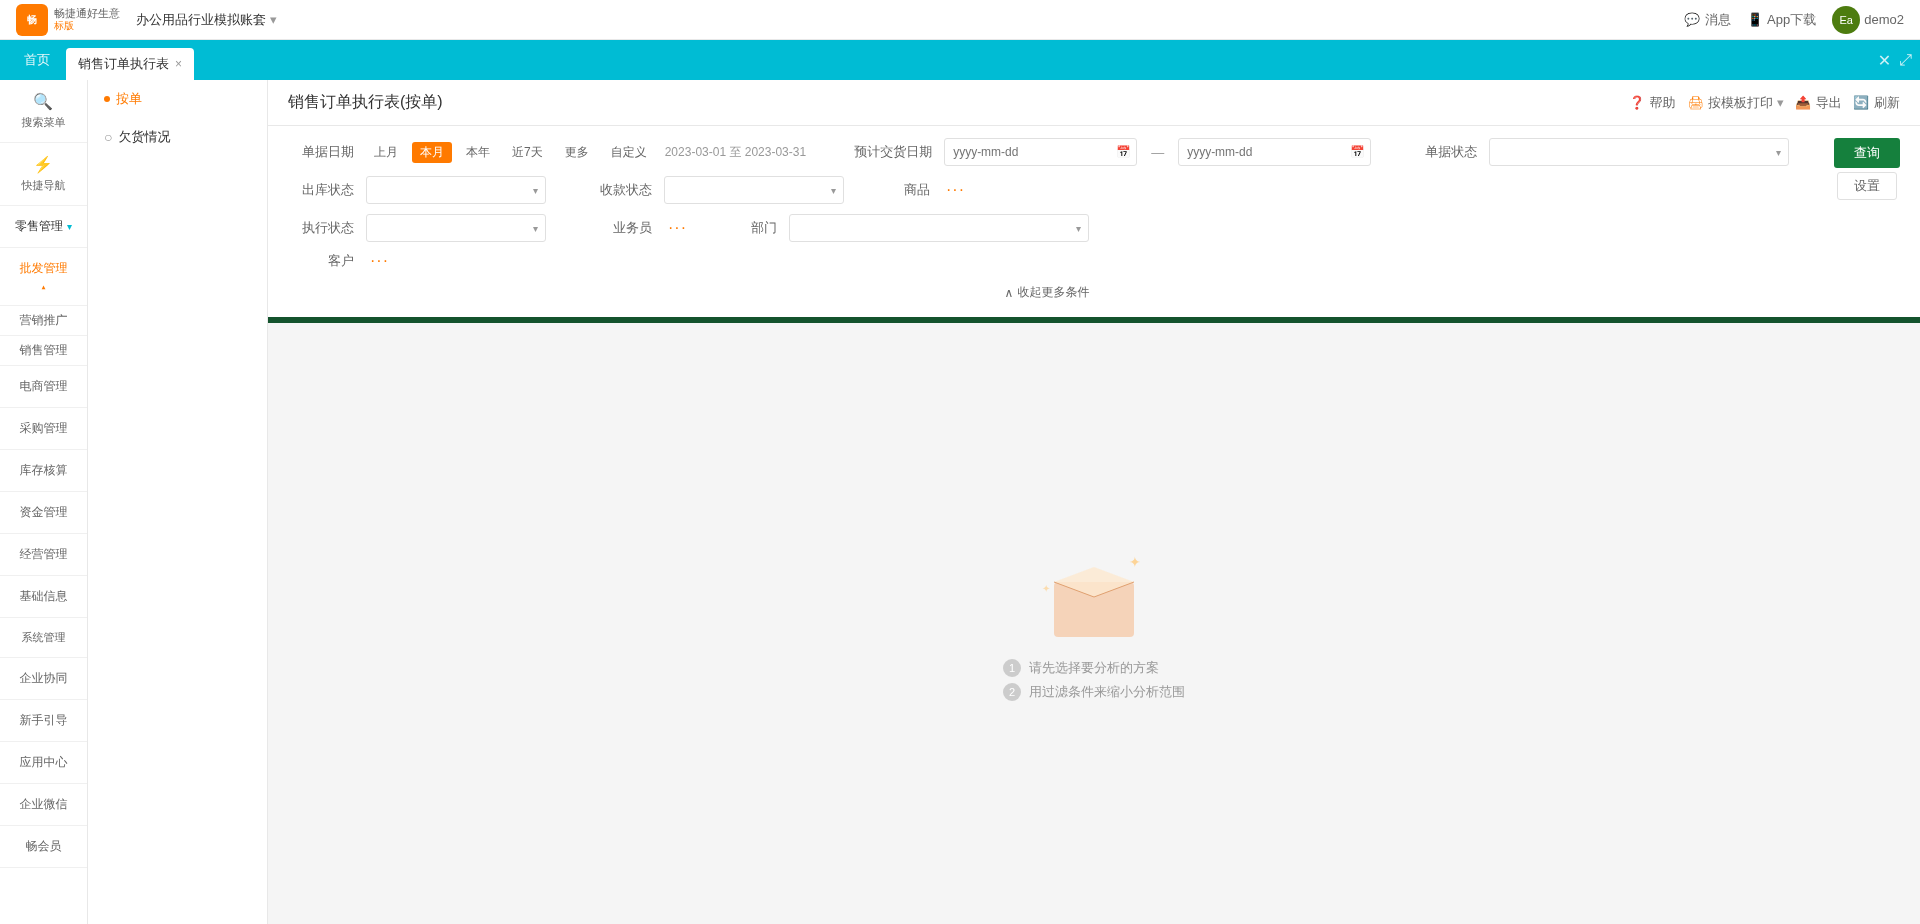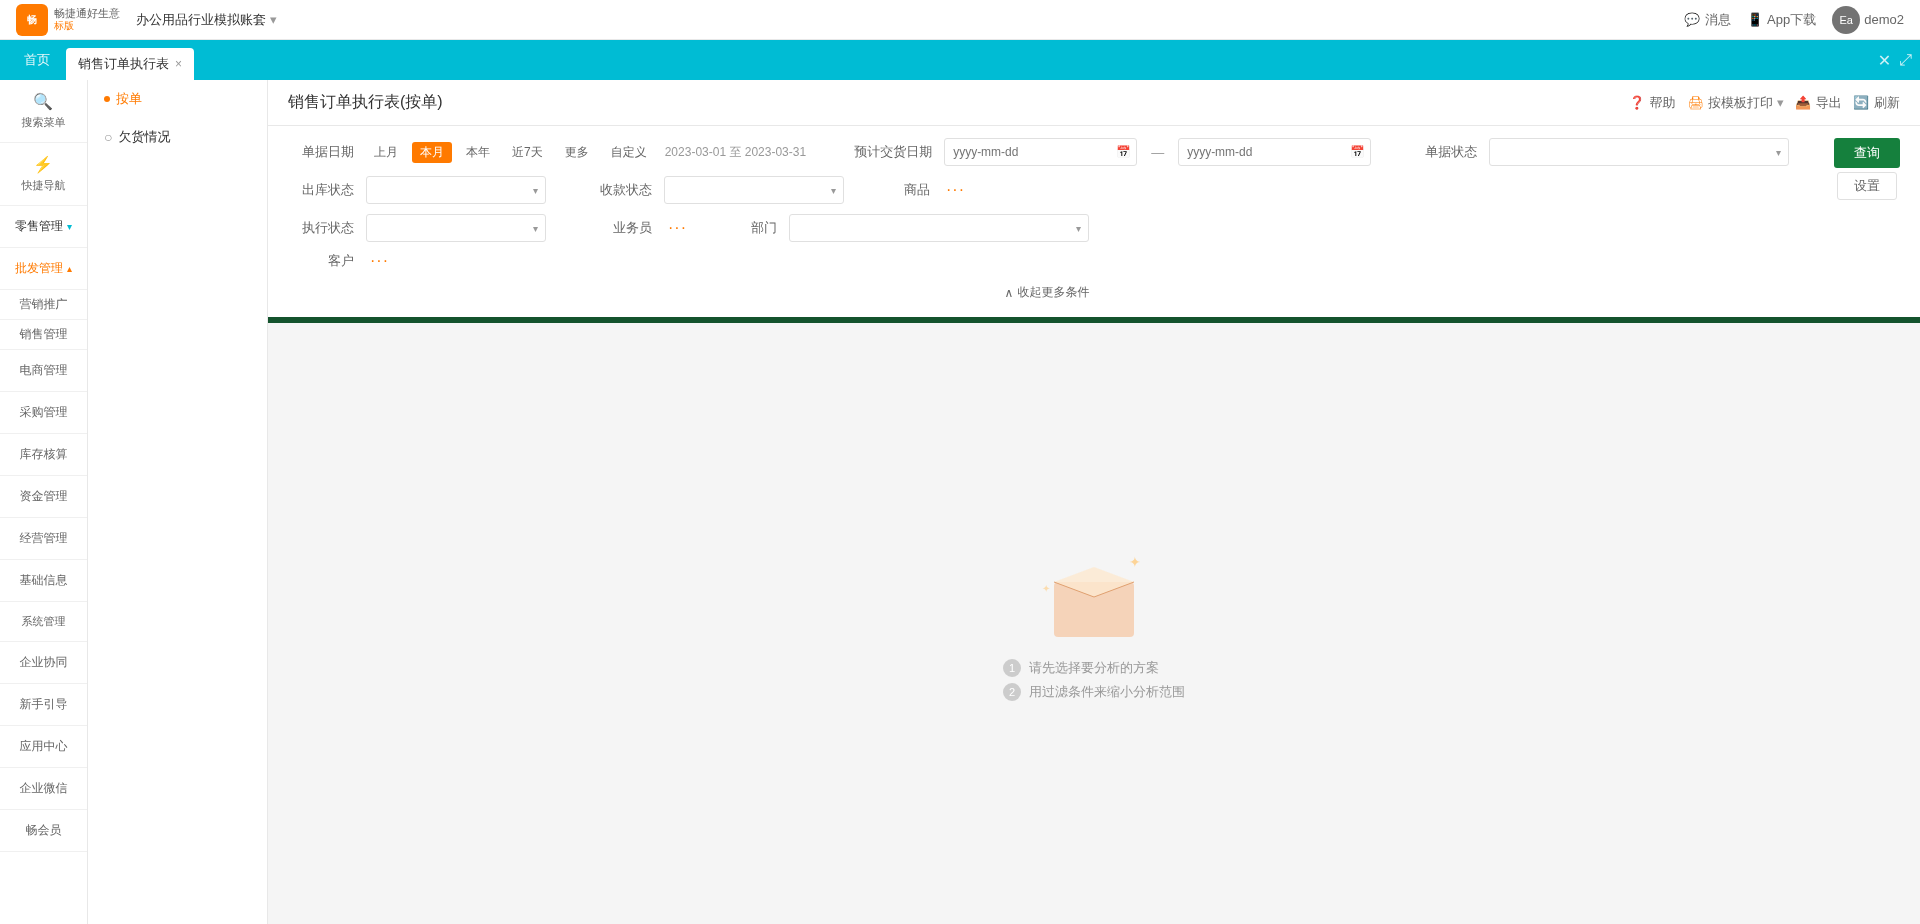--- a/index.html
+++ b/index.html
@@ -7,21 +7,21 @@
 
     
     .top-bar { background: #fff; height: 40px; display: flex; align-items: center; padding: 0 16px; border-bottom: 1px solid #e8e8e8; justify-content: space-between; flex-shrink: 0; }
     .top-bar-left { display: flex; align-items: center; gap: 8px; }
     .logo-area { display: flex; align-items: center; gap: 6px; }
     .logo-icon { width: 32px; height: 32px; background: #ff7a00; border-radius: 6px; display: flex; align-items: center; justify-content: center; color: #fff; font-size: 10px; font-weight: bold; }
     .logo-text { font-size: 11px; color: #666; line-height: 1.2; }
     .breadcrumb-area { display: flex; align-items: center; gap: 4px; margin-left: 8px; }
     .top-bar-right { display: flex; align-items: center; gap: 16px; }
     .top-bar-action { display: flex; align-items: center; gap: 4px; color: #666; font-size: 13px; cursor: pointer; }
-    .user-avatar { width: 28px; height: 28px; background: #737373; border-radius: 50%; display: flex; align-items: center; justify-content: center; color: #fff; font-size: 11px; }
+    .user-avatar { width: 28px; height: 28px; background: #4d7c0f; border-radius: 50%; display: flex; align-items: center; justify-content: center; color: #fff; font-size: 11px; }
 
     
     .tab-bar { background: #00bcd4; height: 40px; display: flex; align-items: center; padding: 0 8px; flex-shrink: 0; }
     .tab-home { padding: 0 16px; height: 40px; display: flex; align-items: center; color: #fff; font-size: 13px; cursor: pointer; opacity: 0.9; }
     .tab-item { background: #fff; border-radius: 4px 4px 0 0; padding: 0 12px; height: 32px; display: flex; align-items: center; gap: 6px; font-size: 13px; color: #333; cursor: pointer; margin-top: 8px; }
     .tab-close { color: #999; font-size: 12px; cursor: pointer; }
     .tab-bar-right { margin-left: auto; display: flex; align-items: center; gap: 8px; }
     .tab-bar-icon { color: #fff; font-size: 16px; cursor: pointer; opacity: 0.8; }
 
     
@@ -137,21 +137,21 @@
       <span style="font-size:11px;color:#666;">搜索菜单</span>
     </div>
     <div class="sidebar-item">
       <span style="font-size:16px;">⚡</span>
       <span style="font-size:11px;">快捷导航</span>
     </div>
     <div class="sidebar-item" style="flex-direction:row;justify-content:center;gap:4px;">
       <span style="font-size:12px;color:#333;">零售管理</span>
       <span style="color:#00bcd4;font-size:10px;">▾</span>
     </div>
-    <div class="sidebar-item" style="flex-direction:row;justify-content:center;gap:4px;color:#ff7a00;">
+    <div class="sidebar-item" style="flex-direction:column;justify-content:center;gap:4px;color:#ff7a00;font-family:Liberation Mono, monospace;">
       <span style="font-size:12px;">批发管理</span>
       <span style="font-size:10px;">▴</span>
     </div>
     <div class="sidebar-item" style="padding:6px 4px;">
       <span style="font-size:12px;">营销推广</span>
     </div>
     <div class="sidebar-item" style="padding:6px 4px;">
       <span style="font-size:12px;">销售管理</span>
     </div>
     <div class="sidebar-item">

